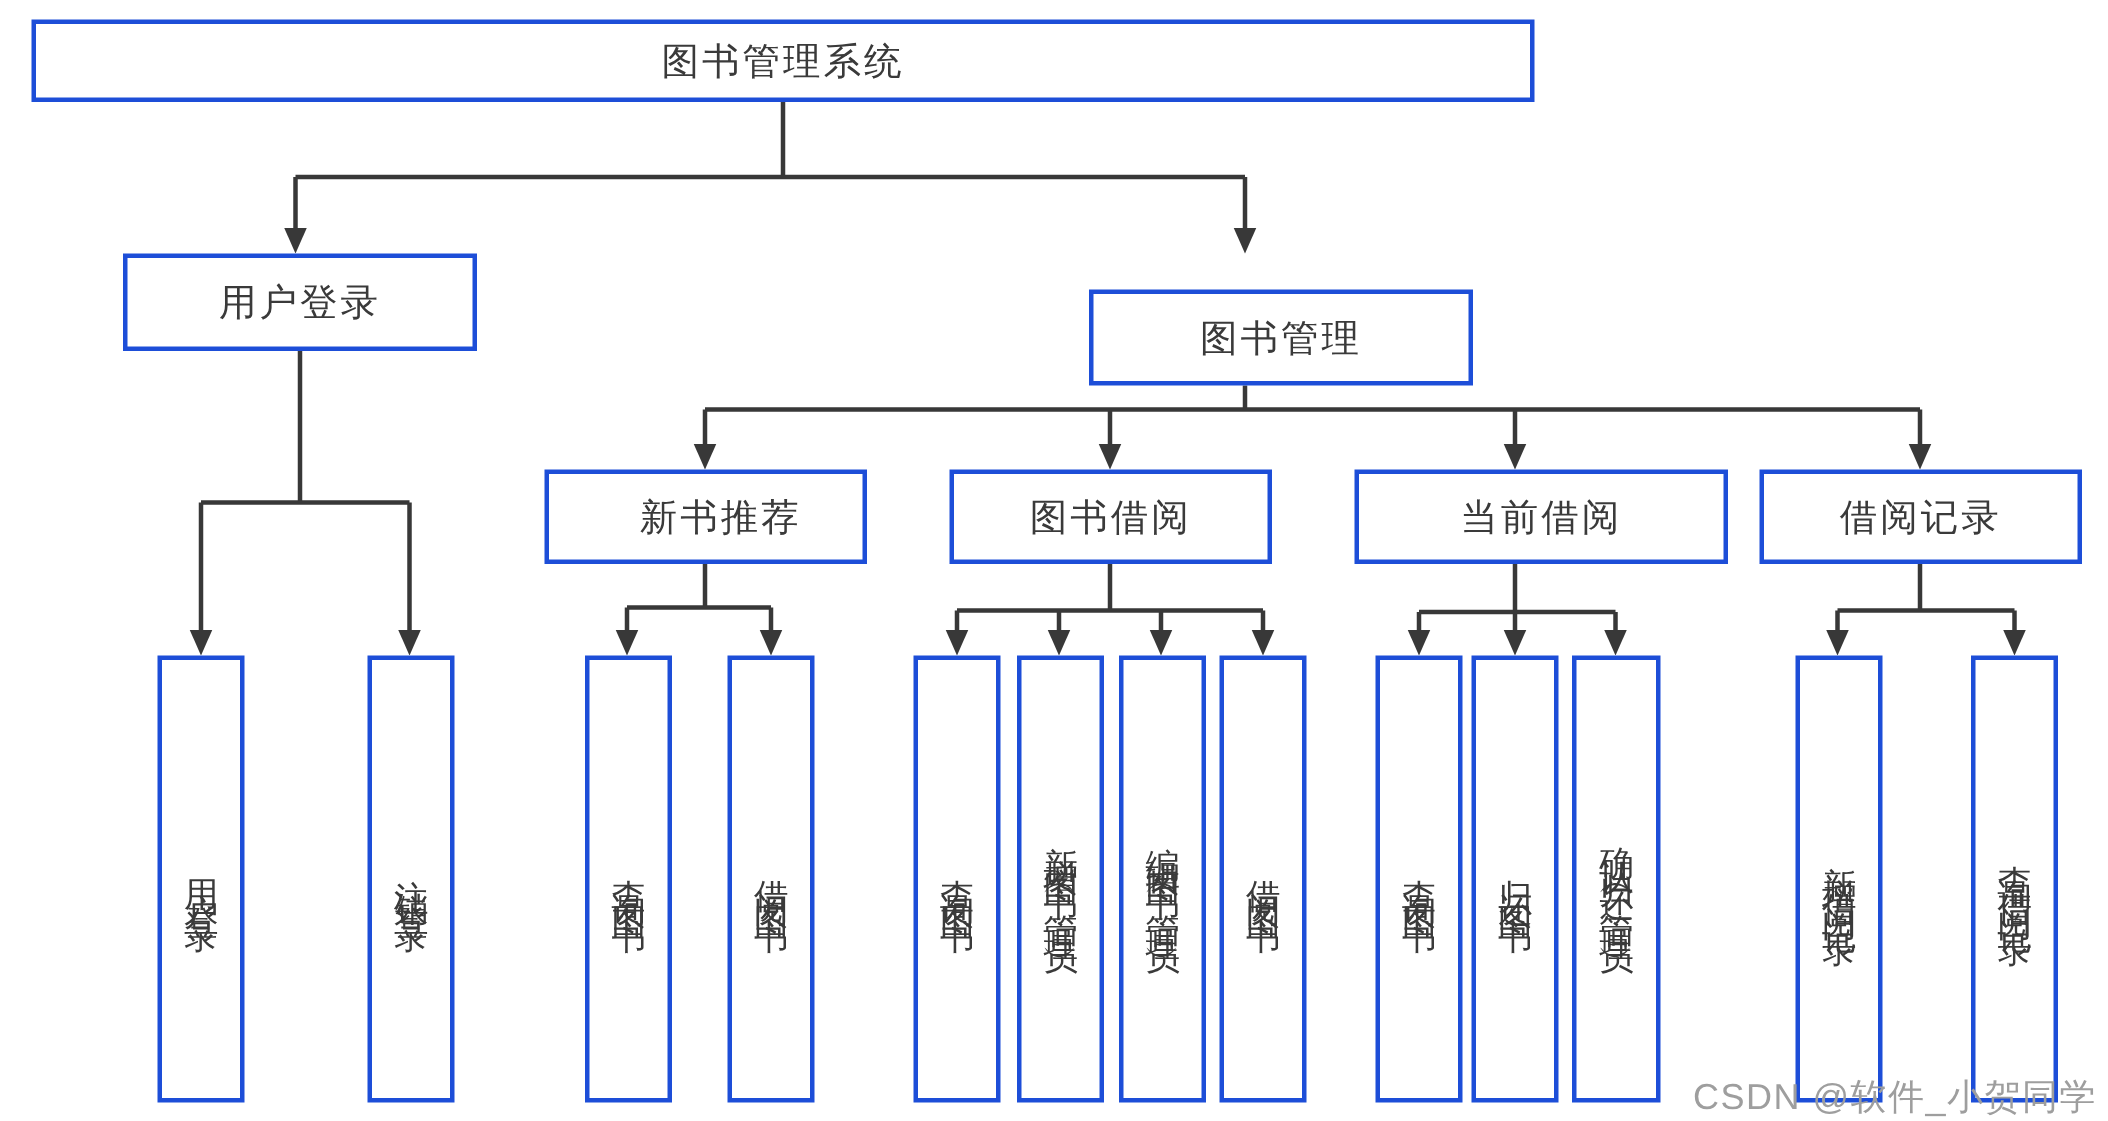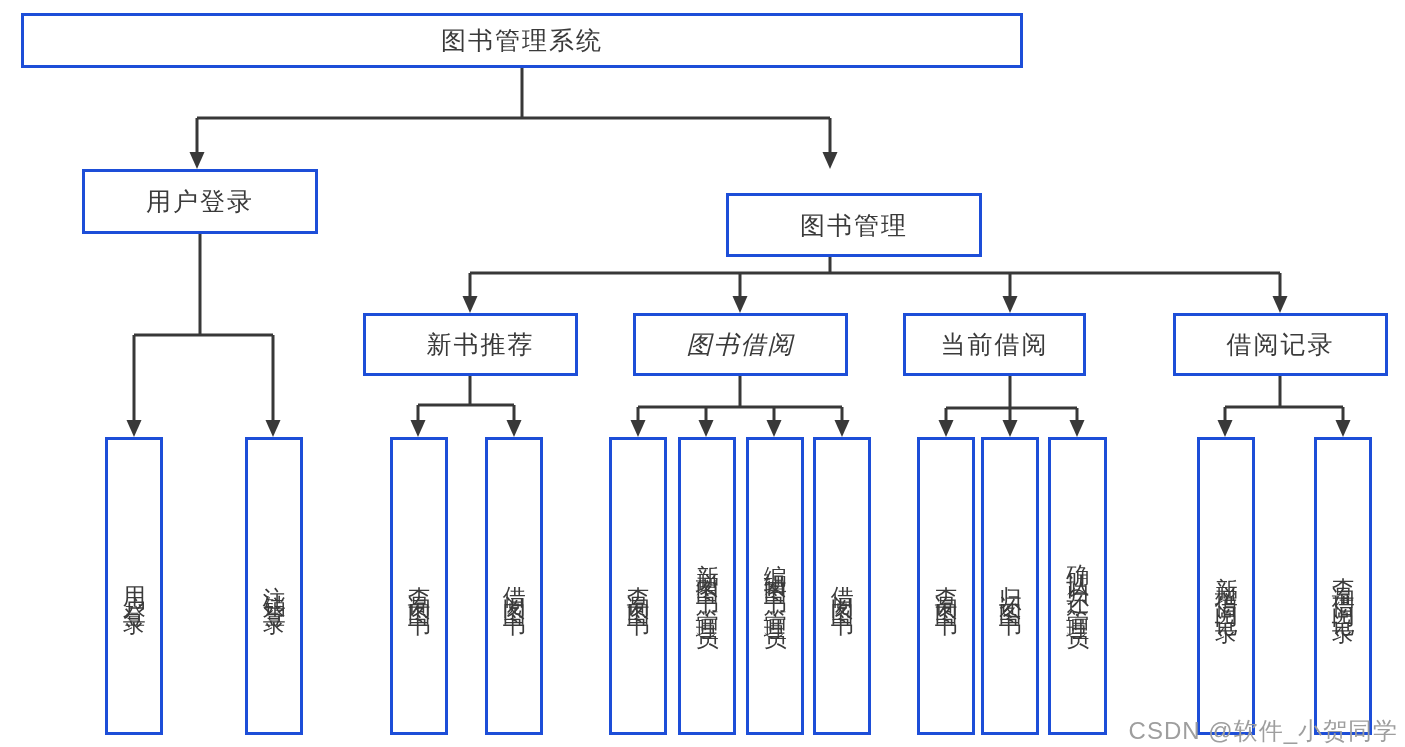--- a/index.html
+++ b/index.html
@@ -109,22 +109,22 @@
       <polygon points="1335.5,420 1350.5,420 1343,437"></polygon>
     </g>
   </svg>
 
   <div class="box" style="left:21px; top:13px; width:1002px; height:55px;">图书管理系统</div>
 
   <div class="box" style="left:82px; top:169px; width:236px; height:65px;">用户登录</div>
   <div class="box" style="left:726px; top:169px; width:256px; height:64px;margin-top:24px;">图书管理</div>
 
   <div class="box" style="left:363px; top:313px; width:215px; height:63px;padding-left:20px;">新书推荐</div>
-  <div class="box" style="left:633px; top:313px; width:215px; height:63px;font-style:italic;">图书借阅</div>
-  <div class="box" style="left:903px; top:313px; width:183px; height:63px;">当前借阅</div>
+  <div class="box" style="left:633px; top:313px; width:215px; height:63px;">图书借阅</div>
+  <div class="box" style="left:903px; top:313px; width:249px; height:63px;">当前借阅</div>
   <div class="box" style="left:1173px; top:313px; width:215px; height:63px;">借阅记录</div>
 
   <div class="box leaf" style="left:105px; top:437px; width:58px; height:298px;">用户登录</div>
   <div class="box leaf" style="left:245px; top:437px; width:58px; height:298px;">注销登录</div>
 
   <div class="box leaf" style="left:390px; top:437px; width:58px; height:298px;">查询图书</div>
   <div class="box leaf" style="left:485px; top:437px; width:58px; height:298px;">借阅图书</div>
 
   <div class="box leaf" style="left:609px; top:437px; width:58px; height:298px;">查询图书</div>
   <div class="box leaf" style="left:678px; top:437px; width:58px; height:298px;">新增图书（管理员）</div>

